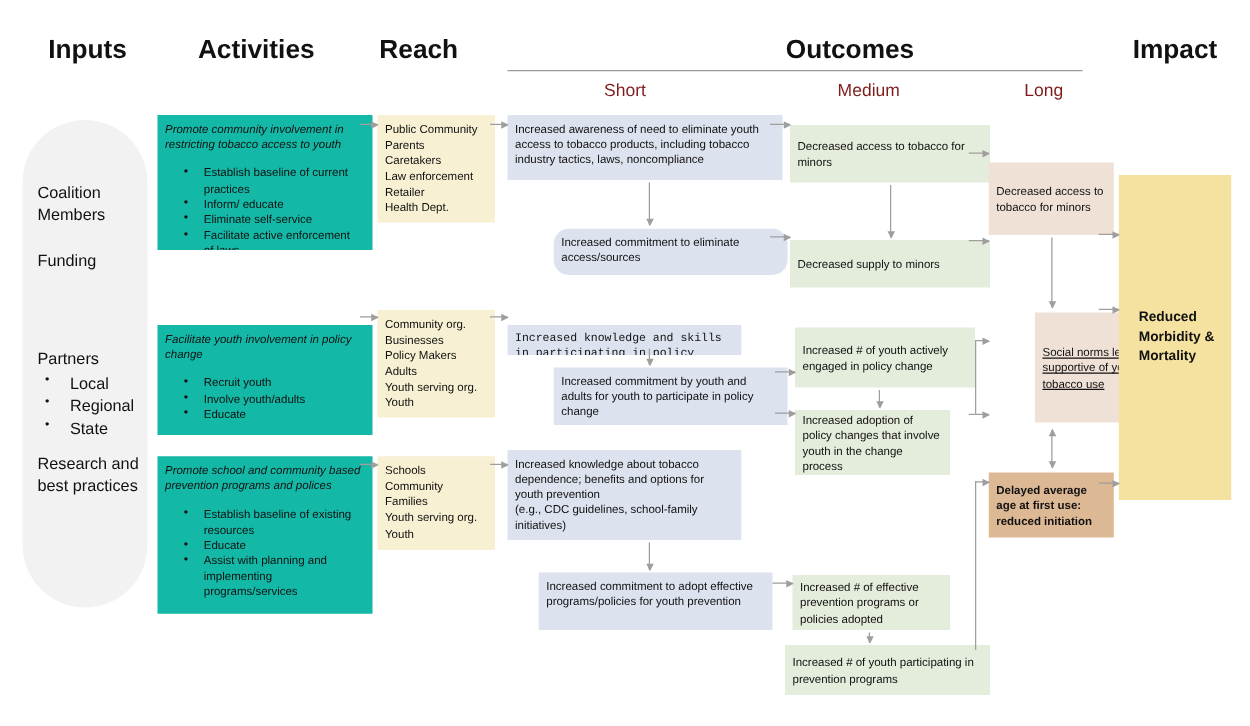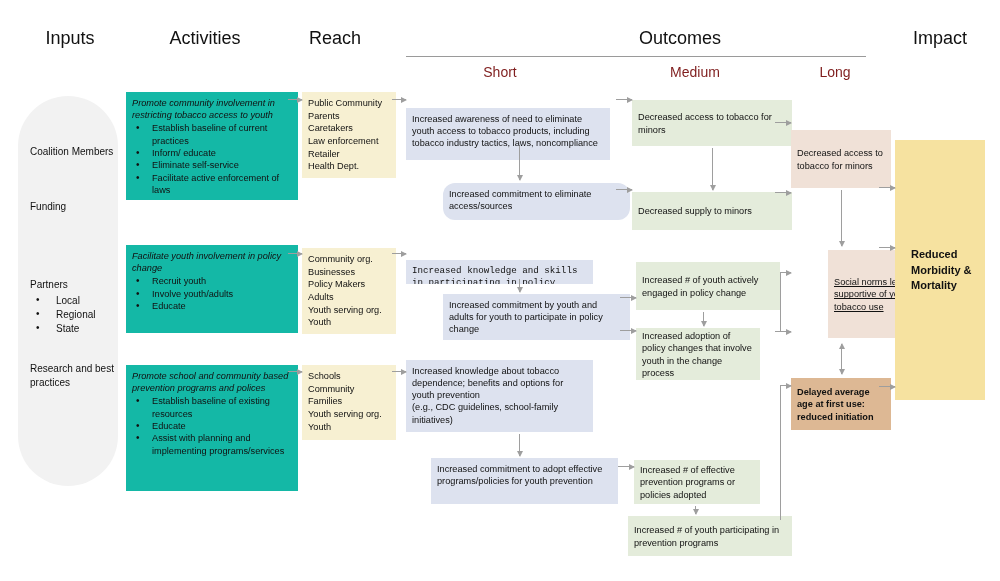--- a/index.html
+++ b/index.html
@@ -9,22 +9,22 @@
     background:#ffffff;
     font-family:"Liberation Sans","DejaVu Sans",sans-serif;
     color:#1a1a1a;
     overflow:hidden;
   }
   #canvas{position:relative;width:1000px;height:581px;}
 
   
   .col-head{
     position:absolute;
-    font-weight:normal;
-    font-size:18px;
+    font-weight:bold;
+    font-size:21px;
     text-align:center;
     color:#111;
     white-space:nowrap;
   }
   .sub-head{
     position:absolute;
     font-size:14px;
     text-align:center;
     color:#7f1d1d;
     white-space:nowrap;
@@ -36,21 +36,21 @@
   }
 
   
   .oval{
     position:absolute;
     background:#f2f2f2;
     border-radius:70px;
   }
   .oval-text{
     position:absolute;
-    font-size:10px;
+    font-size:13px;
     line-height:1.35;
     color:#111;
   }
   .oval-text ul{
     list-style:none;
     margin:2px 0 0 0;
     padding:0;
   }
   .oval-text li{
     position:relative;
@@ -77,21 +77,21 @@
   }
   .box.activity{background:#14b8a6;}
   .box.reach{background:#f7f0d2;}
   .box.short{background:#dde2ef;}
   .box.medium{background:#e4ecdb;}
   .box.long{background:#f0e1d7;}
   .box.long-dark{background:#ddb894;font-weight:bold;}
   .box.impact{background:#f6e2a0;font-weight:bold;font-size:11px;line-height:1.45;}
 
   .box .title{font-style:italic;display:block;margin-bottom:1px;}
-  .box ul{list-style:none;margin:0;padding:0;}
+  .box ul{list-style:none;margin:11px;padding:0;}
   .box li{position:relative;padding-left:20px;line-height:1.34;}
   .box li:before{
     content:"\2022";
     position:absolute;left:4px;top:-1px;font-size:10px;
   }
   .box.reach .line{display:block;line-height:1.38;}
   .box.vcenter{display:flex;align-items:center;}
   .box.impact{display:flex;align-items:center;padding-left:16px;}
 
   
@@ -157,21 +157,21 @@
   <div class="box activity" style="left:126px;top:92px;width:172px;height:108px;">
     <span class="title">Promote community involvement in restricting tobacco access to youth</span>
     <ul>
       <li>Establish baseline of current practices</li>
       <li>Inform/ educate</li>
       <li>Eliminate self-service</li>
       <li>Facilitate active enforcement of laws</li>
     </ul>
   </div>
 
-  <div class="box activity" style="left:126px;top:245px;width:172px;height:88px;">
+  <div class="box activity" style="left:126px;top:260px;width:172px;height:88px;">
     <span class="title">Facilitate youth involvement in policy change</span>
     <ul>
       <li>Recruit youth</li>
       <li>Involve youth/adults</li>
       <li>Educate</li>
     </ul>
   </div>
 
   <div class="box activity" style="left:126px;top:365px;width:172px;height:126px;">
     <span class="title">Promote school and community based prevention programs and polices</span>
@@ -201,21 +201,21 @@
   </div>
 
   <div class="box reach" style="left:302px;top:365px;width:94px;height:75px;">
     <span class="line">Schools</span>
     <span class="line">Community</span>
     <span class="line">Families</span>
     <span class="line">Youth serving org.</span>
     <span class="line">Youth</span>
   </div>
 
-  <div class="box short" style="left:406px;top:108px;width:204px;height:52px;">Increased awareness of need to eliminate youth access to tobacco products, including tobacco industry tactics, laws, noncompliance</div>
+  <div class="box short" style="left:406px;top:92px;width:220px;height:52px;">Increased awareness of need to eliminate youth access to tobacco products, including tobacco industry tactics, laws, noncompliance</div>
 
   <div class="box short" style="left:443px;top:183px;width:187px;height:37px;border-radius:12px;">Increased commitment to eliminate access/sources</div>
 
   <div class="box short" style="left:406px;top:260px;width:187px;height:24px;font-family:Liberation Mono, monospace;">Increased knowledge and skills in participating in policy change</div>
 
   <div class="box short" style="left:443px;top:294px;width:187px;height:46px;">Increased commitment by youth and adults for youth to participate in policy change</div>
 
   <div class="box short" style="left:406px;top:360px;width:187px;height:72px;white-space:pre-line;">Increased knowledge about tobacco dependence; benefits and options for youth prevention
 (e.g., CDC guidelines, school-family initiatives)</div>
 

